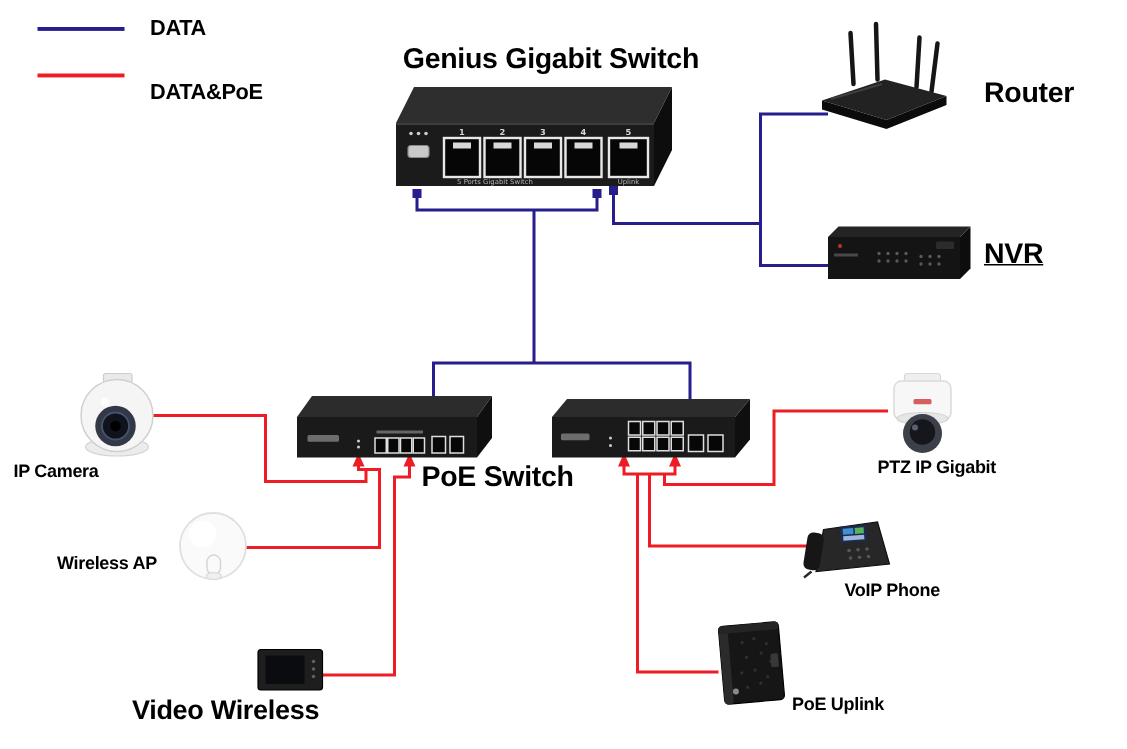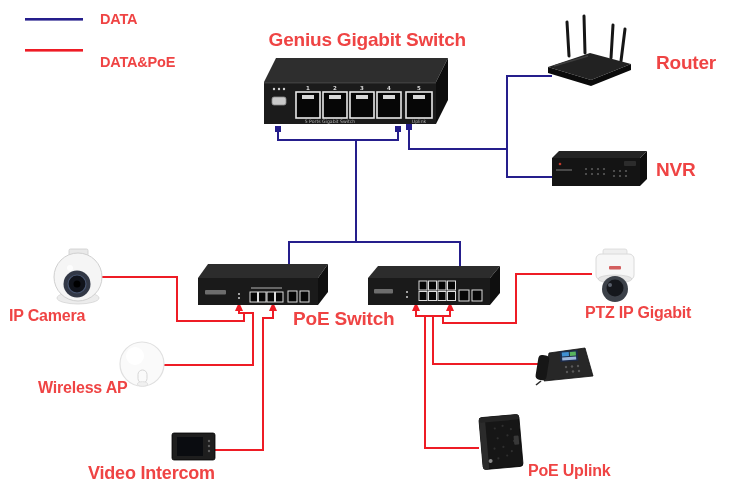--- a/index.html
+++ b/index.html
@@ -2,24 +2,24 @@
 <html><head>
 <meta charset="utf-8">
 <style>
   html,body{margin:0;padding:0;background:#fff;}
   .canvas{
     position:relative;width:751px;height:499px;background:#ffffff;
     font-family:"Liberation Sans",sans-serif;overflow:hidden;
   }
   .wires{position:absolute;left:0;top:0;width:751px;height:499px;}
   .label{
-    position:absolute;font-weight:700;color:#ef4444;letter-spacing:-0.2px;
+    position:absolute;font-weight:700;color:#000000;letter-spacing:-0.2px;
     white-space:nowrap;
   }
-  .lbl-17{font-size:16px;}
+  .lbl-17{font-size:12px;}
   .lbl-18{font-size:18px;}
   .lbl-19{font-size:19px;}
   .lbl-14{font-size:14.5px;}
   .title{width:300px;text-align:right;}
   svg text{font-family:"DejaVu Sans",sans-serif;}
 </style>
 </head>
 <body>
 
 <div class="canvas">
@@ -241,21 +241,22 @@
       <circle cx="489" cy="460" r="2" fill="#8a8a8a"></circle>
     </g>
   </svg>
 
   <div class="label lbl-14" style="left:100px;top:11px;">DATA</div>
   <div class="label lbl-14" style="left:100px;top:42px;margin-top:12px;">DATA&amp;PoE</div>
 
   <div class="label lbl-19 title" style="left:166px;top:29px;">Genius Gigabit Switch</div>
 
   <div class="label lbl-19" style="left:656px;top:52px;text-align:center;">Router</div>
-  <div class="label lbl-19" style="left:656px;top:159px;">NVR</div>
-  <div class="label lbl-19" style="left:293px;top:308px;">PoE Switch</div>
+  <div class="label lbl-19" style="left:656px;top:159px;text-decoration:underline;">NVR</div>
+  <div class="label lbl-19" style="left:281px;top:308px;">PoE Switch</div>
   <div class="label lbl-17" style="left:9px;top:307px;">IP Camera</div>
-  <div class="label lbl-17" style="left:38px;top:379px;">Wireless AP</div>
-  <div class="label lbl-18" style="left:88px;top:463px;">Video Intercom</div>
+  <div class="label lbl-17" style="left:38px;top:368px;">Wireless AP</div>
+  <div class="label lbl-18" style="left:88px;top:463px;">Video Wireless</div>
   <div class="label lbl-17" style="left:585px;top:304px;">PTZ IP Gigabit</div>
+  <div class="label lbl-17" style="left:563px;top:386px;">VoIP Phone</div>
   <div class="label lbl-17" style="left:528px;top:462px;">PoE Uplink</div>
 
 </div>
 
 </body></html>

